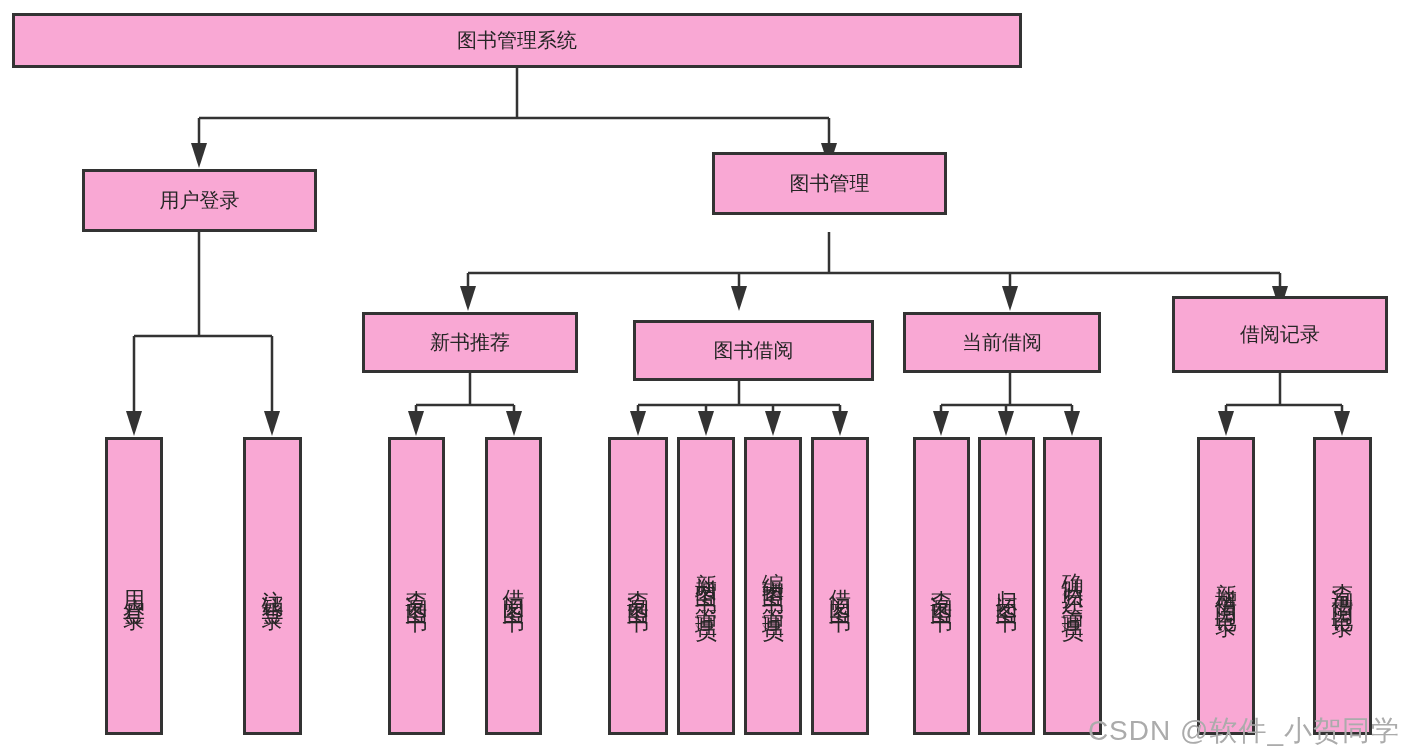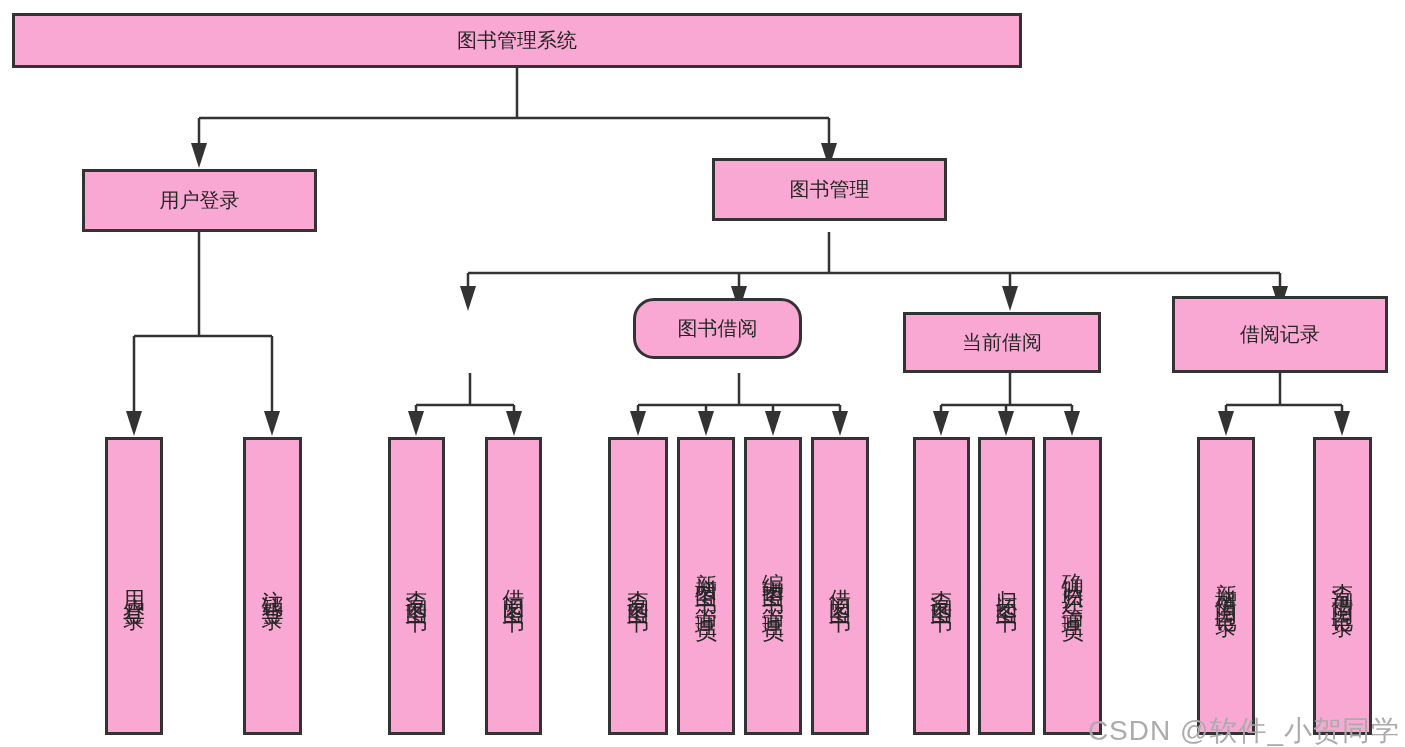--- a/index.html
+++ b/index.html
@@ -11,23 +11,23 @@
   svg.wires path{stroke:#333333;stroke-width:2.5;fill:none;}
   svg.wires polygon{fill:#333333;stroke:none;}
   .b{
     position:absolute;box-sizing:border-box;background:#f9a8d4;border:3px solid #333333;
     display:flex;align-items:center;justify-content:center;
     color:#262626;font-size:20px;z-index:2;white-space:nowrap;
   }
   
   #n-root{left:12px;top:13px;width:1010px;height:55px;}
   #n-login{left:82px;top:169px;width:235px;height:63px;}
-  #n-mgmt{left:712px;top:158px;width:235px;height:63px;}
+  #n-mgmt{left:712px;top:152px;width:235px;height:63px;}
   #n-rec{left:362px;top:312px;width:216px;height:61px;}
-  #n-bor{left:633px;top:298px;width:169px;height:61px;border-radius:21px;}
+  #n-bor{left:633px;top:320px;width:241px;height:61px;}
   #n-cur{left:903px;top:312px;width:198px;height:61px;}
   #n-recd{left:1172px;top:296px;width:216px;height:77px;}
   
   .leaf{top:437px;height:298px;}
   .leaf .vtext{
     writing-mode:vertical-rl;text-orientation:mixed;
     font-size:22px;letter-spacing:7px;line-height:1;color:#262626;
   }
   #l-ulogin{left:105px;width:58px;}
   #l-logout{left:243px;width:59px;}
@@ -92,20 +92,23 @@
     <span>图书管理系统</span>
   </div>
 
   <div class="b" id="n-login">
     <span>用户登录</span>
   </div>
   <div class="b" id="n-mgmt">
     <span>图书管理</span>
   </div>
 
+  <div class="b" id="n-rec">
+    <span>新书推荐</span>
+  </div>
   <div class="b" id="n-bor">
     <span>图书借阅</span>
   </div>
   <div class="b" id="n-cur">
     <span>当前借阅</span>
   </div>
   <div class="b" id="n-recd">
     <span>借阅记录</span>
   </div>
 

